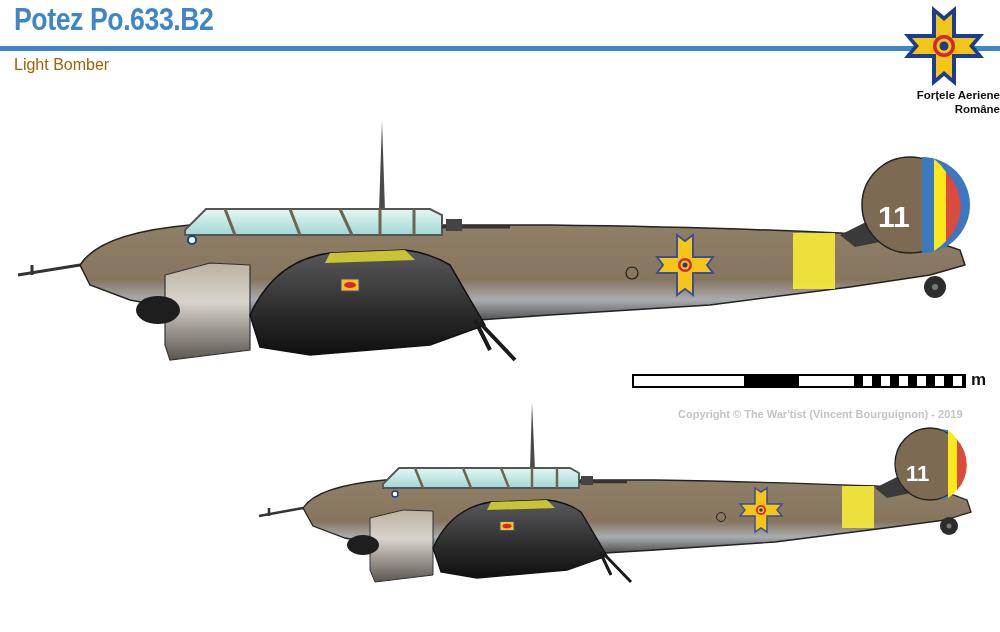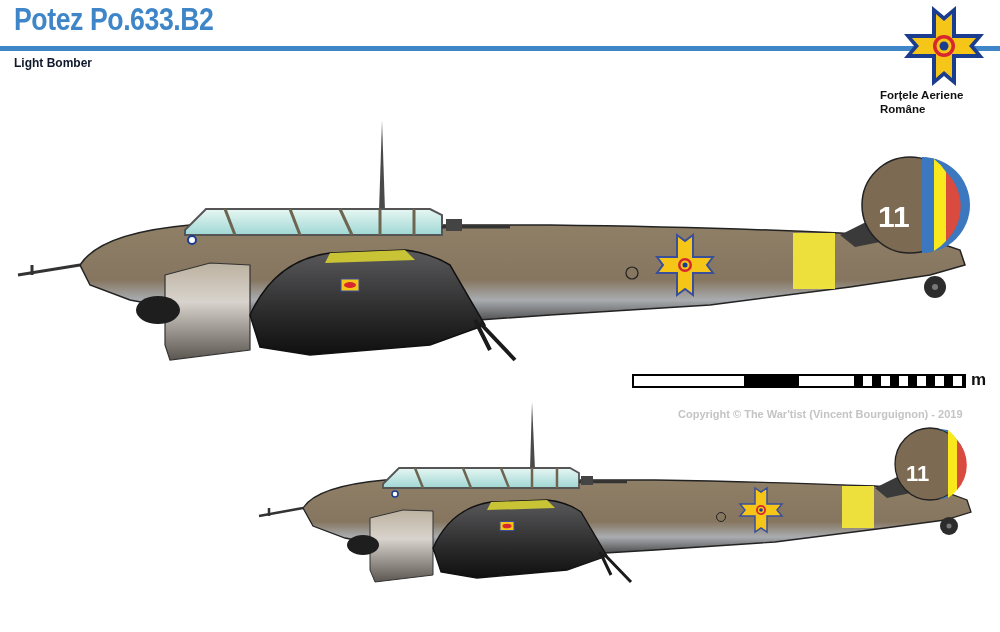--- a/index.html
+++ b/index.html
@@ -1,21 +1,21 @@
 <!DOCTYPE html>
 <html><head>
 <meta charset="utf-8">
 <style>
   html, body { margin:0; padding:0; background:#ffffff; }
   body { width:1000px; height:632px; position:relative; overflow:hidden; font-family:"Liberation Sans", sans-serif; }
   .title { position:absolute; left:14px; top:2px; font-family:"Liberation Sans", sans-serif; font-weight:bold; font-size:31px; color:#3f86c9; letter-spacing:-0.5px; transform:scaleX(0.86); transform-origin:left top; }
   .rule { position:absolute; left:0; top:46px; width:1000px; height:5px; background:#3f86c9; }
-  .subtitle { position:absolute; left:14px; top:56px; font-weight:bold; font-size:12px; color:#0f172a; }
+  .subtitle { position:absolute; left:14px; top:56px; font-weight:normal; font-size:16px; color:#a16207; }
   .emblem { position:absolute; left:902px; top:4px; width:84px; height:84px; }
-  .emblem-caption { position:absolute; left:880px; top:88px; width:120px; text-align:left; font-weight:bold; font-size:11.5px; line-height:14px; color:#111; }
+  .emblem-caption { position:absolute; left:880px; top:88px; width:120px; text-align:right; font-weight:bold; font-size:11.5px; line-height:14px; color:#111; }
   .scale { position:absolute; left:632px; top:374px; width:334px; height:14px; border:2px solid #000; box-sizing:border-box; display:flex; }
   .scale .seg { height:100%; }
   .scale-unit { position:absolute; left:971px; top:370px; font-weight:bold; font-size:17px; color:#111; }
   .copyright { position:absolute; left:678px; top:396px; font-weight:bold; font-size:11px; color:#c4c4c4;margin-top:12px; }
   .aircraft { position:absolute; }
 </style>
 </head>
 <body>
 
 <div class="title">Potez Po.633.B2</div>

